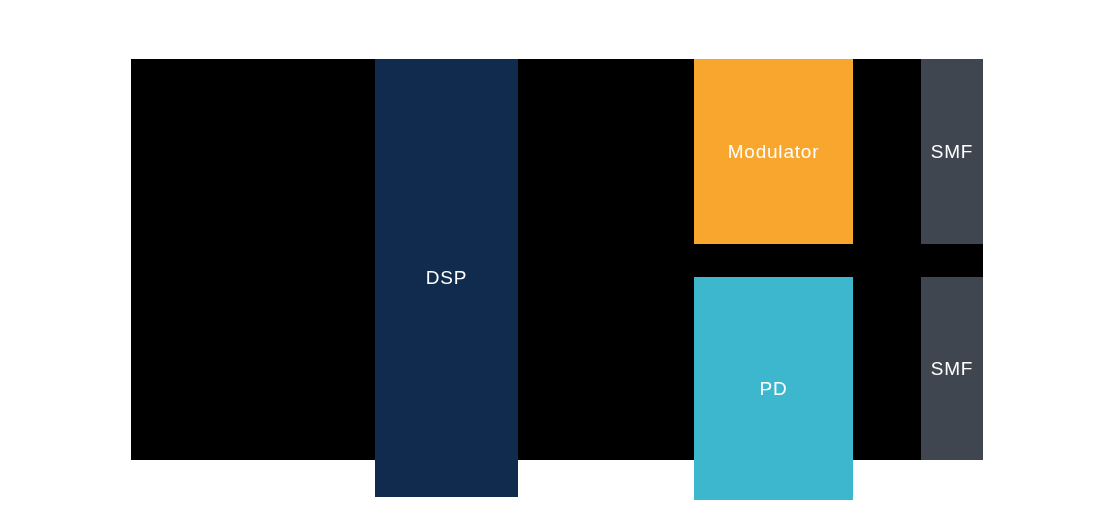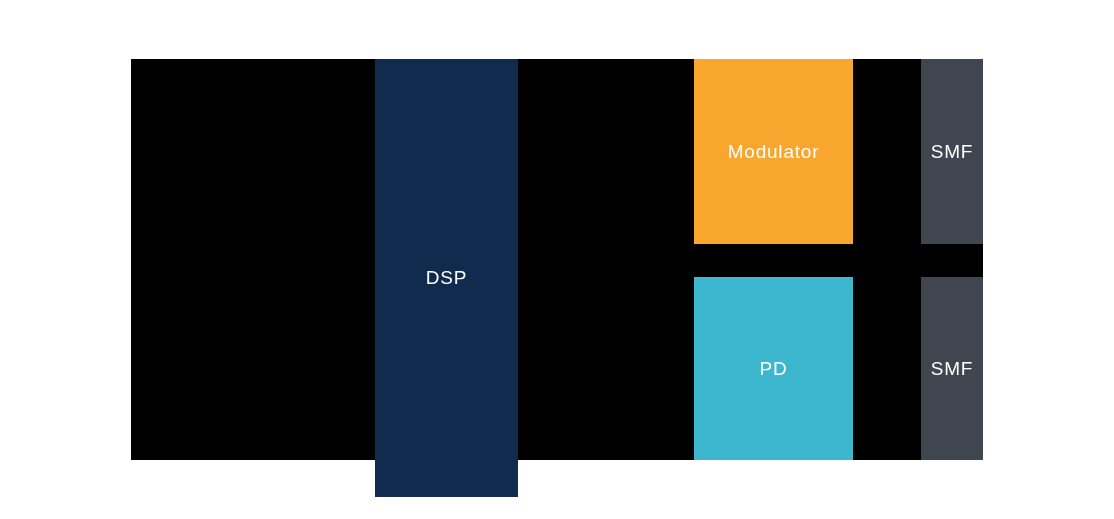--- a/index.html
+++ b/index.html
@@ -30,21 +30,21 @@
     .block-label {
       color: #ffffff;
       font-size: 19px;
       font-weight: 400;
       letter-spacing: 0.8px;
       white-space: nowrap;
       user-select: none;
     }
     .dsp-block       { left: 375px; top: 59px;  width: 143px; height: 438px; }
     .modulator-block { left: 694px; top: 59px;  width: 159px; height: 185px; }
-    .pd-block        { left: 694px; top: 277px; width: 159px; height: 183px; }
+    .pd-block        { left: 694px; top: 277px; width: 159px; height: 223px; }
     .smf-top-block   { left: 921px; top: 59px;  width: 62px;  height: 185px; }
     .smf-bottom-block{ left: 921px; top: 277px; width: 62px;  height: 183px; }
   </style>
 </head>
 <body>
 
 <div class="diagram-canvas" style="background-color: rgb(255, 255, 255);">
 
   <div class="link-panel" style="background-color: rgb(0, 0, 0);"></div>
 

